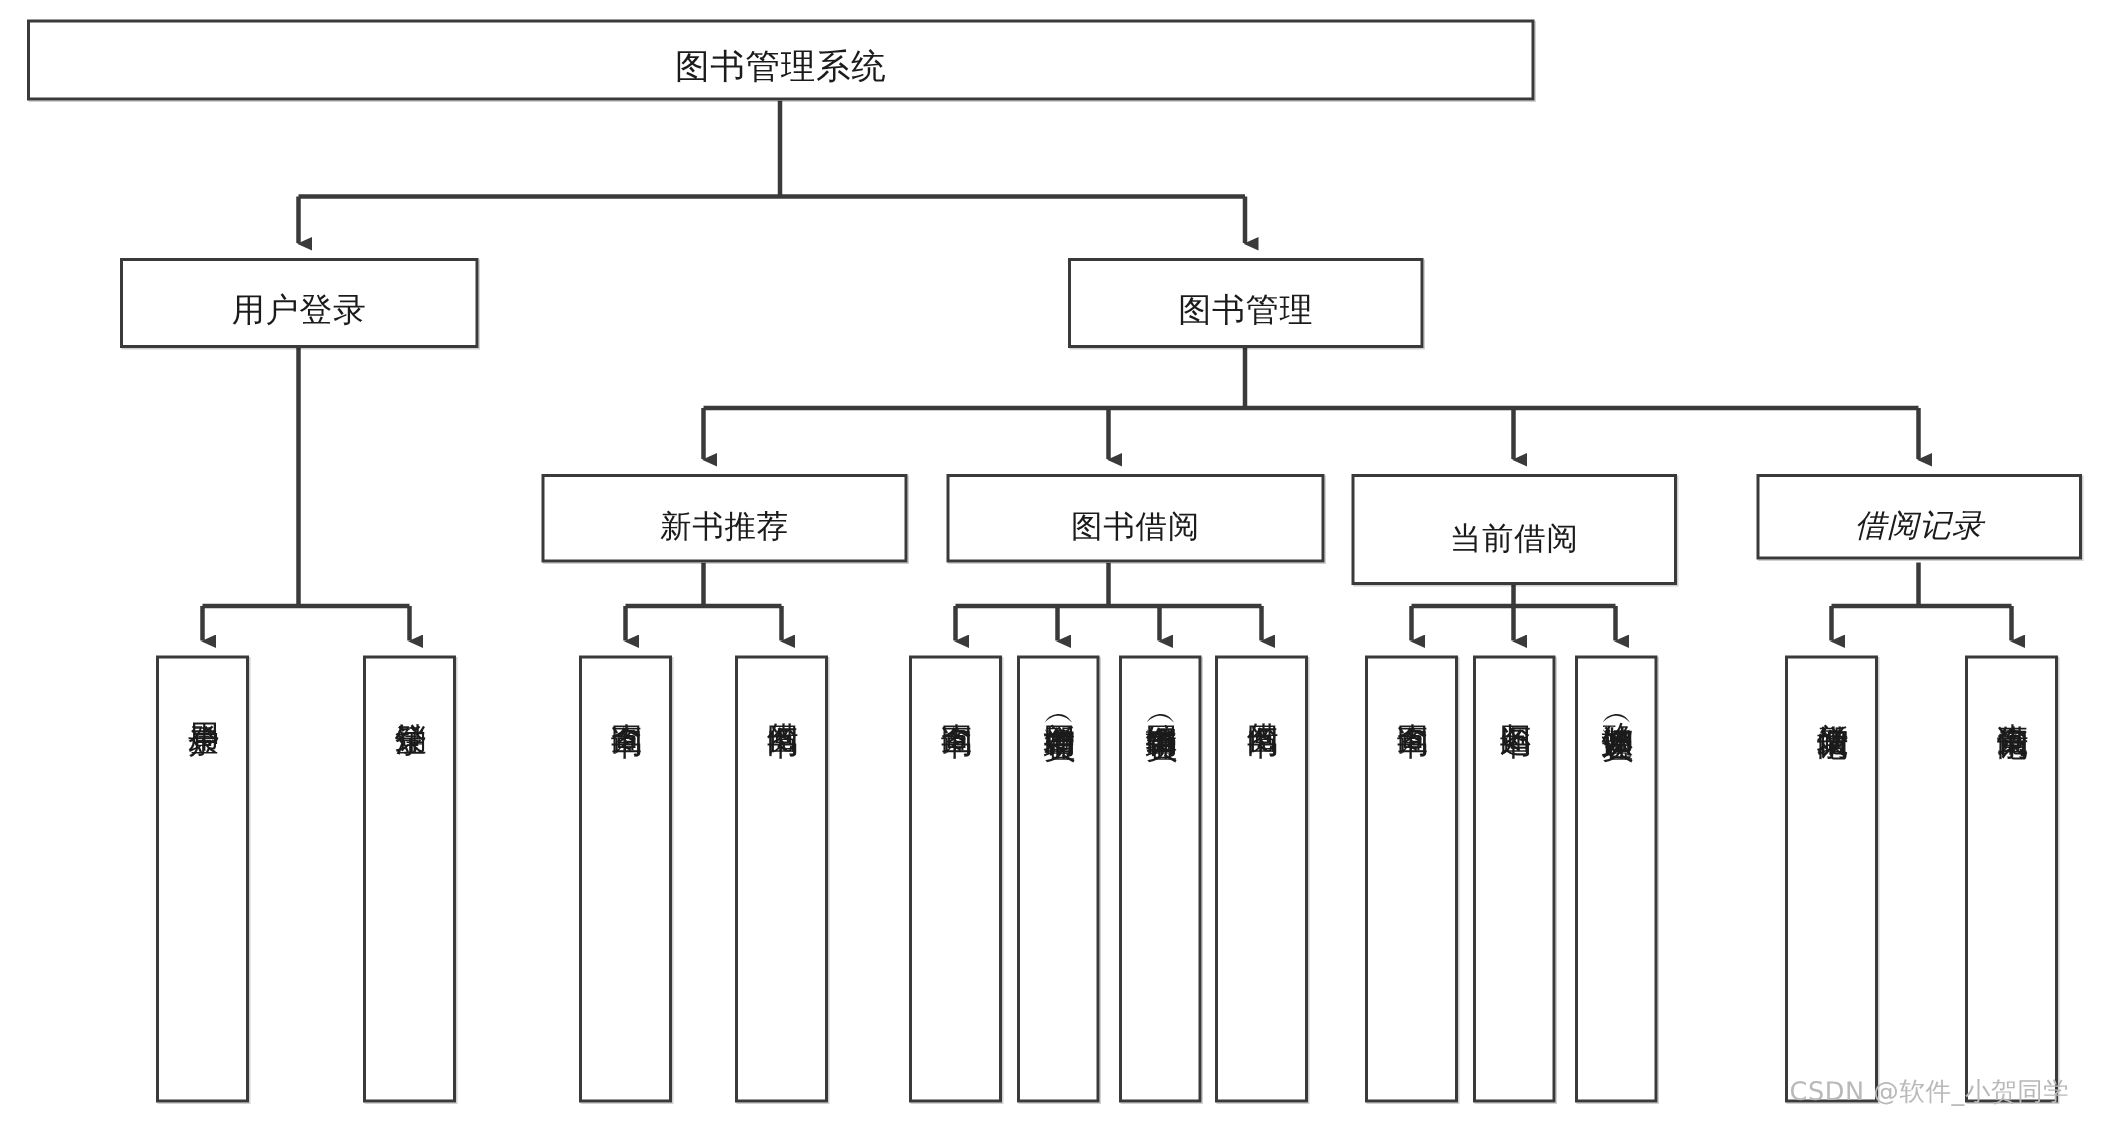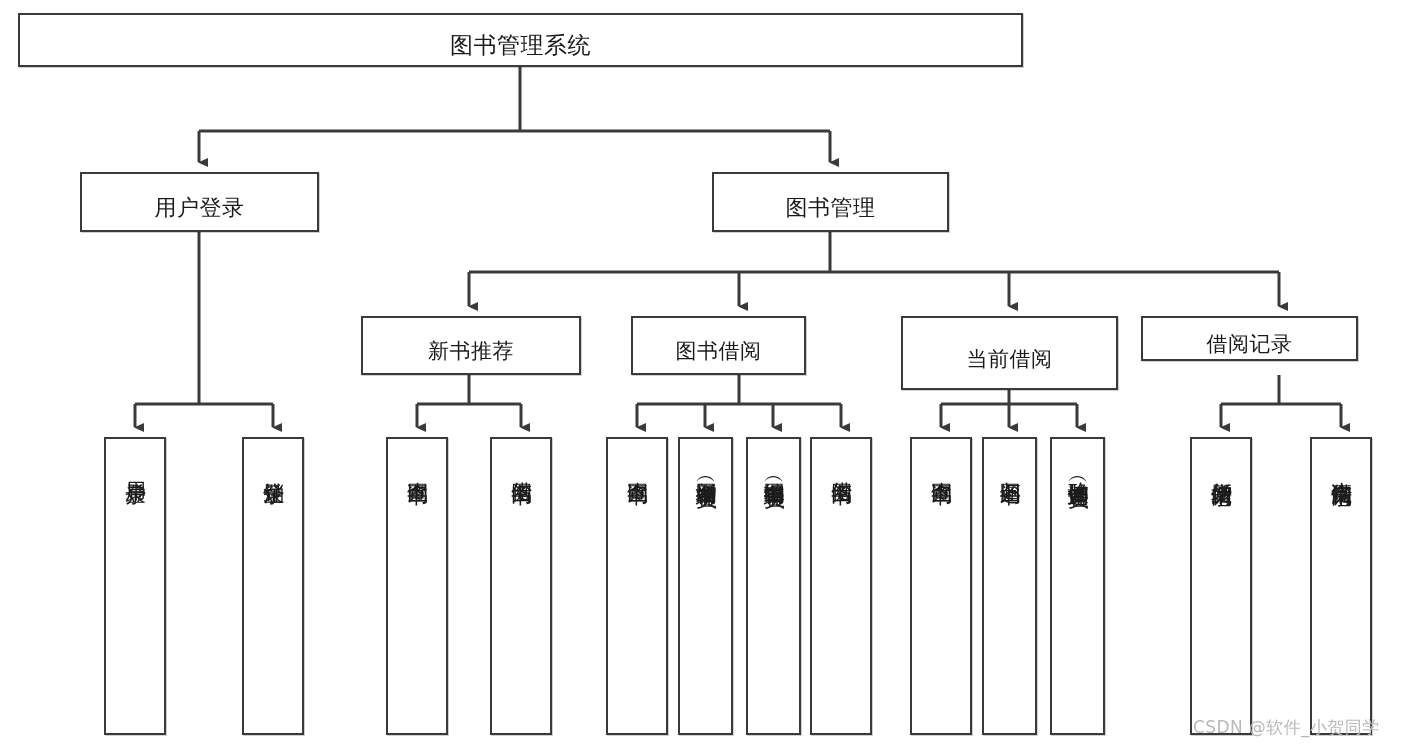--- a/index.html
+++ b/index.html
@@ -128,30 +128,30 @@
     <span class="label">图书管理系统</span>
   </div>
 
   <div class="node level2" style="left:80px; top:172px; width:239px; height:60px;">
     <span class="label">用户登录</span>
   </div>
   <div class="node level2" style="left:712px; top:172px; width:237px; height:60px;align-items:center;">
     <span class="label">图书管理</span>
   </div>
 
-  <div class="node level3" style="left:361px; top:316px; width:220px; height:59px;justify-content:center;">
+  <div class="node level3" style="left:361px; top:316px; width:244px; height:59px;justify-content:center;">
     <span class="label">新书推荐</span>
   </div>
-  <div class="node level3" style="left:631px; top:316px; width:175px; height:59px;">
+  <div class="node level3" style="left:631px; top:316px; width:252px; height:59px;">
     <span class="label">图书借阅</span>
   </div>
   <div class="node level3" style="left:901px; top:316px; width:217px; height:74px;">
     <span class="label">当前借阅</span>
   </div>
-  <div class="node level3" style="left:1141px; top:316px; width:217px; height:45px;">
+  <div class="node level3" style="left:1171px; top:316px; width:217px; height:57px;font-style:italic;">
     <span class="label">借阅记录</span>
   </div>
 
   <div class="node leaf" style="left:104px; top:437px; width:62px; height:298px;">
     <span class="label">用户登录</span>
   </div>
   <div class="node leaf" style="left:242px; top:437px; width:62px; height:298px;">
     <span class="label">注销登录</span>
   </div>
 

